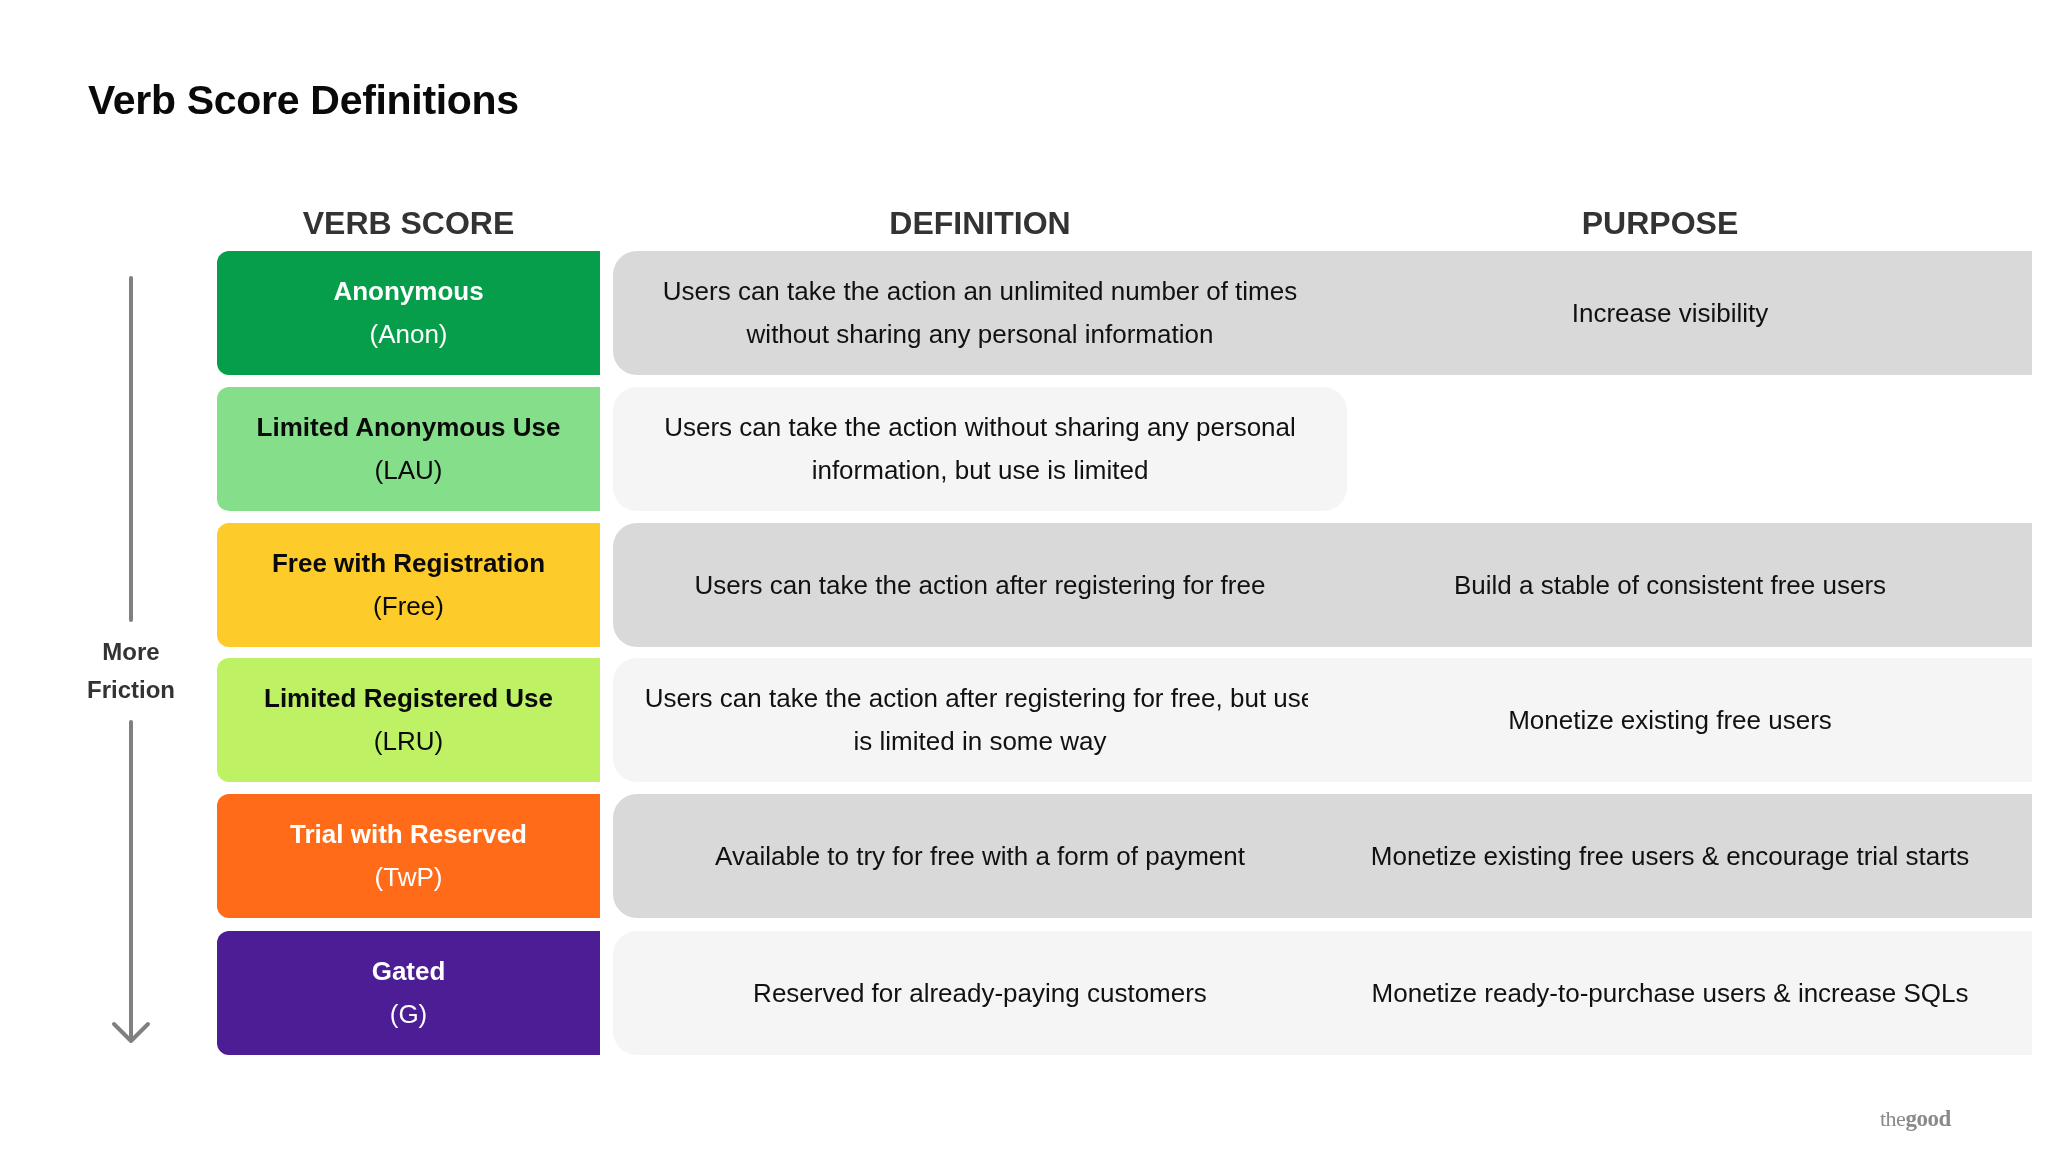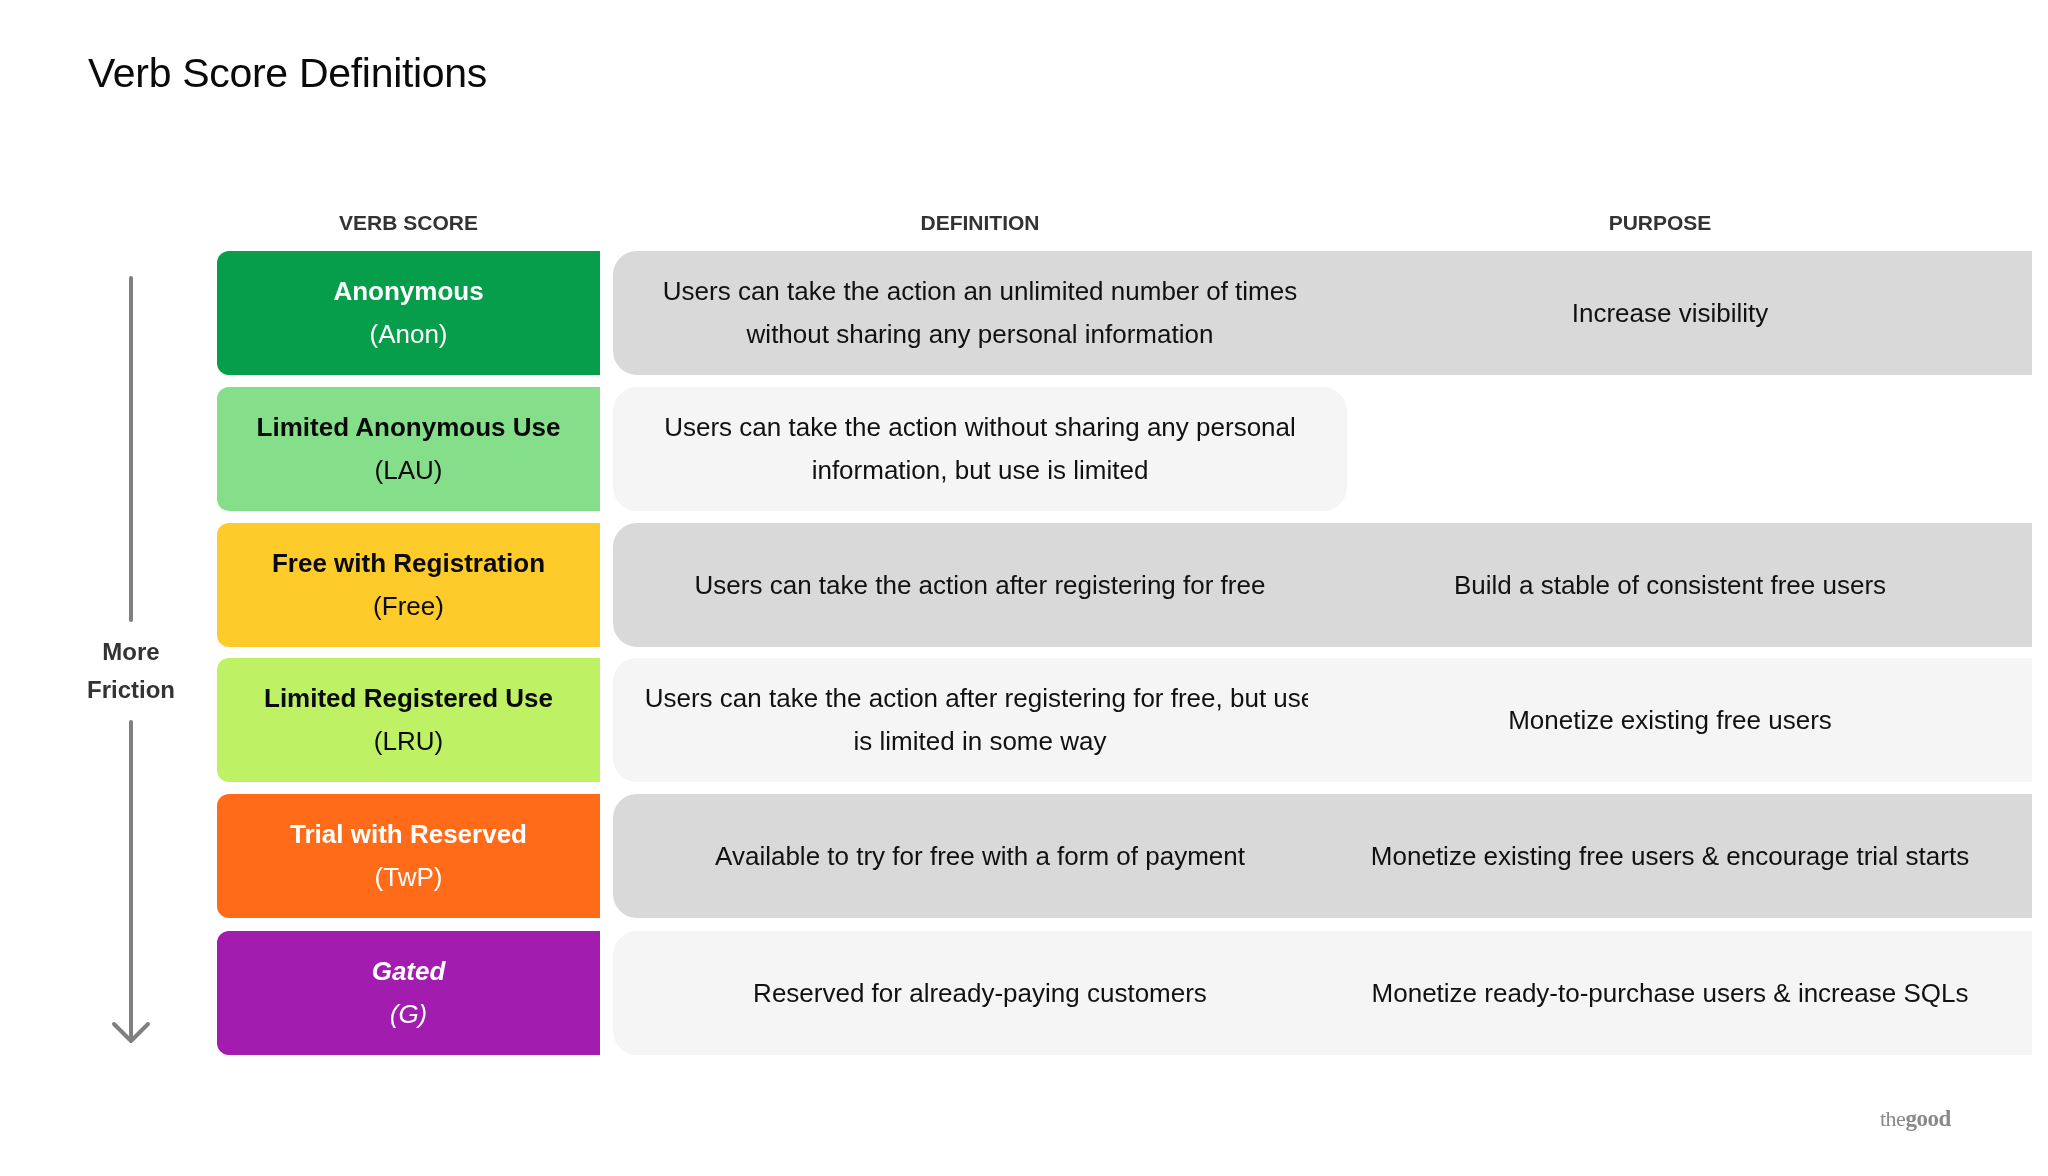--- a/index.html
+++ b/index.html
@@ -3,27 +3,27 @@
 <meta charset="utf-8">
 <style>
   html, body { margin: 0; padding: 0; }
   body {
     width: 2048px; height: 1176px; position: relative; overflow: hidden;
     background: #ffffff;
     font-family: "Liberation Sans", "DejaVu Sans", sans-serif;
     color: #111111;
   }
   .title {
-    position: absolute; left: 88px; top: 48px;
-    font-size: 41px; font-weight: 400; color: #0a0a0a;
+    position: absolute; left: 88px; top: 75px;
+    font-size: 41px; font-weight: 700; color: #0a0a0a;
     letter-spacing: -0.3px; line-height: 50px; white-space: nowrap;
   }
   .col-header {
     position: absolute; top: 205px; height: 36px; line-height: 36px;
-    font-size: 21px; font-weight: 700; color: #333333;
+    font-size: 32px; font-weight: 700; color: #333333;
     text-align: center; white-space: nowrap;
   }
   .hdr-verb { left: 217px; width: 383px; }
   .hdr-def { left: 613px; width: 734px; }
   .hdr-purpose { left: 1360px; width: 600px; text-align: center; }
 
   .row { position: absolute; left: 217px; width: 1743px; height: 124px; }
   .cell {
     position: absolute; top: 0; height: 124px;
     display: flex; flex-direction: column; align-items: center; justify-content: center;
@@ -135,21 +135,21 @@
   </div>
   <div class="cell cell-def shade-dark">
     <div class="body-text">Available to try for free with a form of payment</div>
   </div>
   <div class="cell cell-purpose shade-dark">
     <div class="body-text">Monetize existing free users &amp; encourage trial starts</div>
   </div>
 </div>
 
 <div class="row" style="top:931px;">
-  <div class="cell cell-verb" style="background:#a21caf;color:#ffffff;font-style:italic;">
+  <div class="cell cell-verb" style="background:#4c1d95;color:#ffffff;">
     <div class="verb-name">Gated</div>
     <div class="verb-abbr">(G)</div>
   </div>
   <div class="cell cell-def shade-light">
     <div class="body-text">Reserved for already-paying customers</div>
   </div>
   <div class="cell cell-purpose shade-light">
     <div class="body-text">Monetize ready-to-purchase users &amp; increase SQLs</div>
   </div>
 </div>

